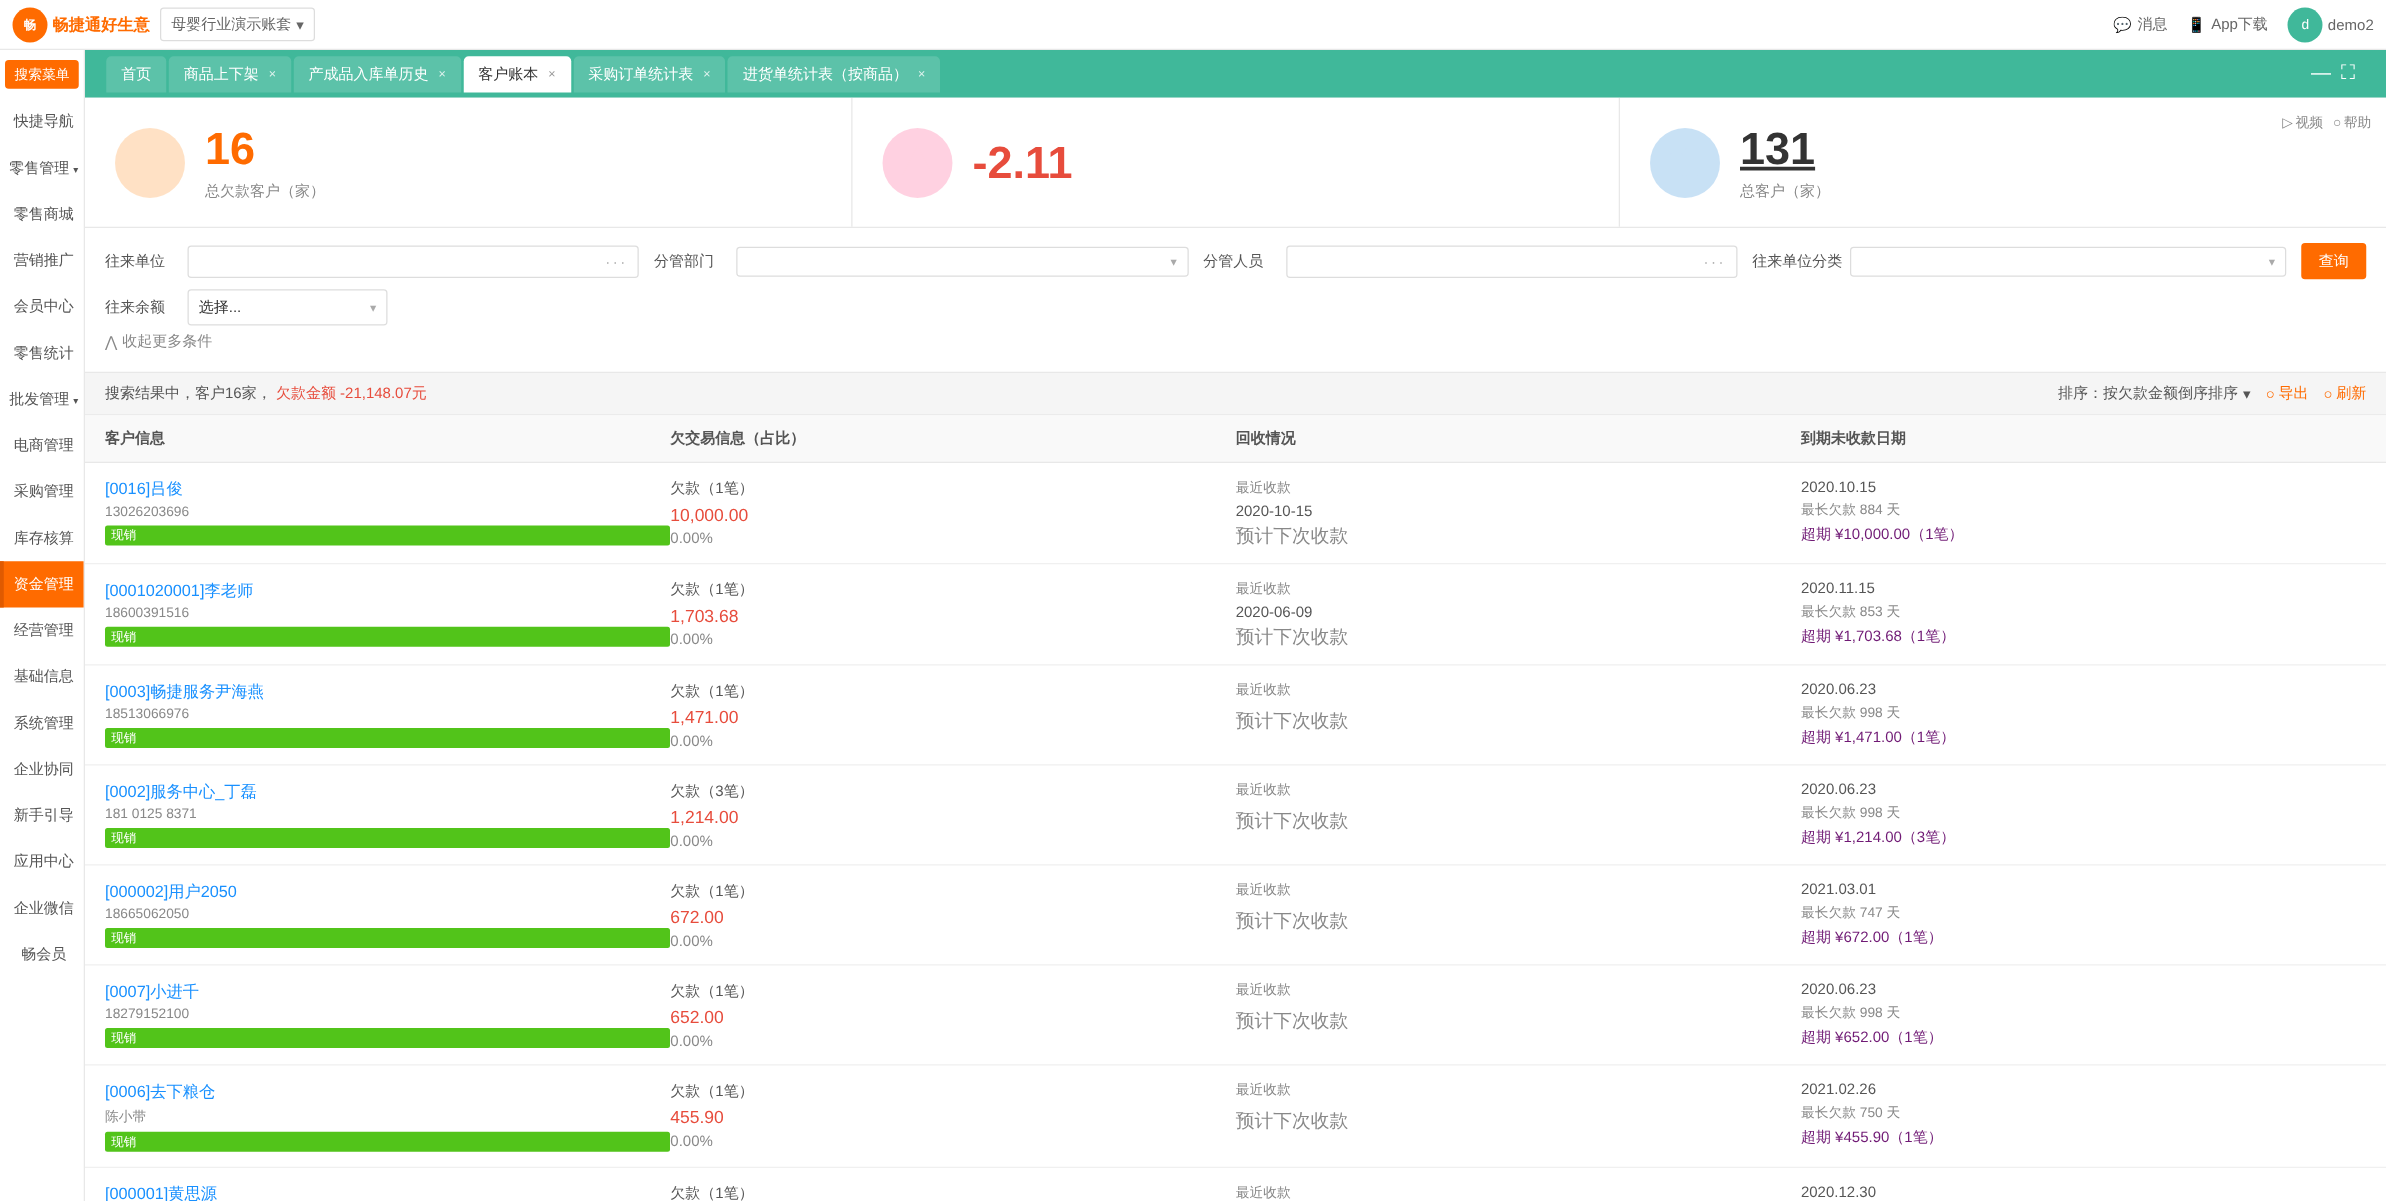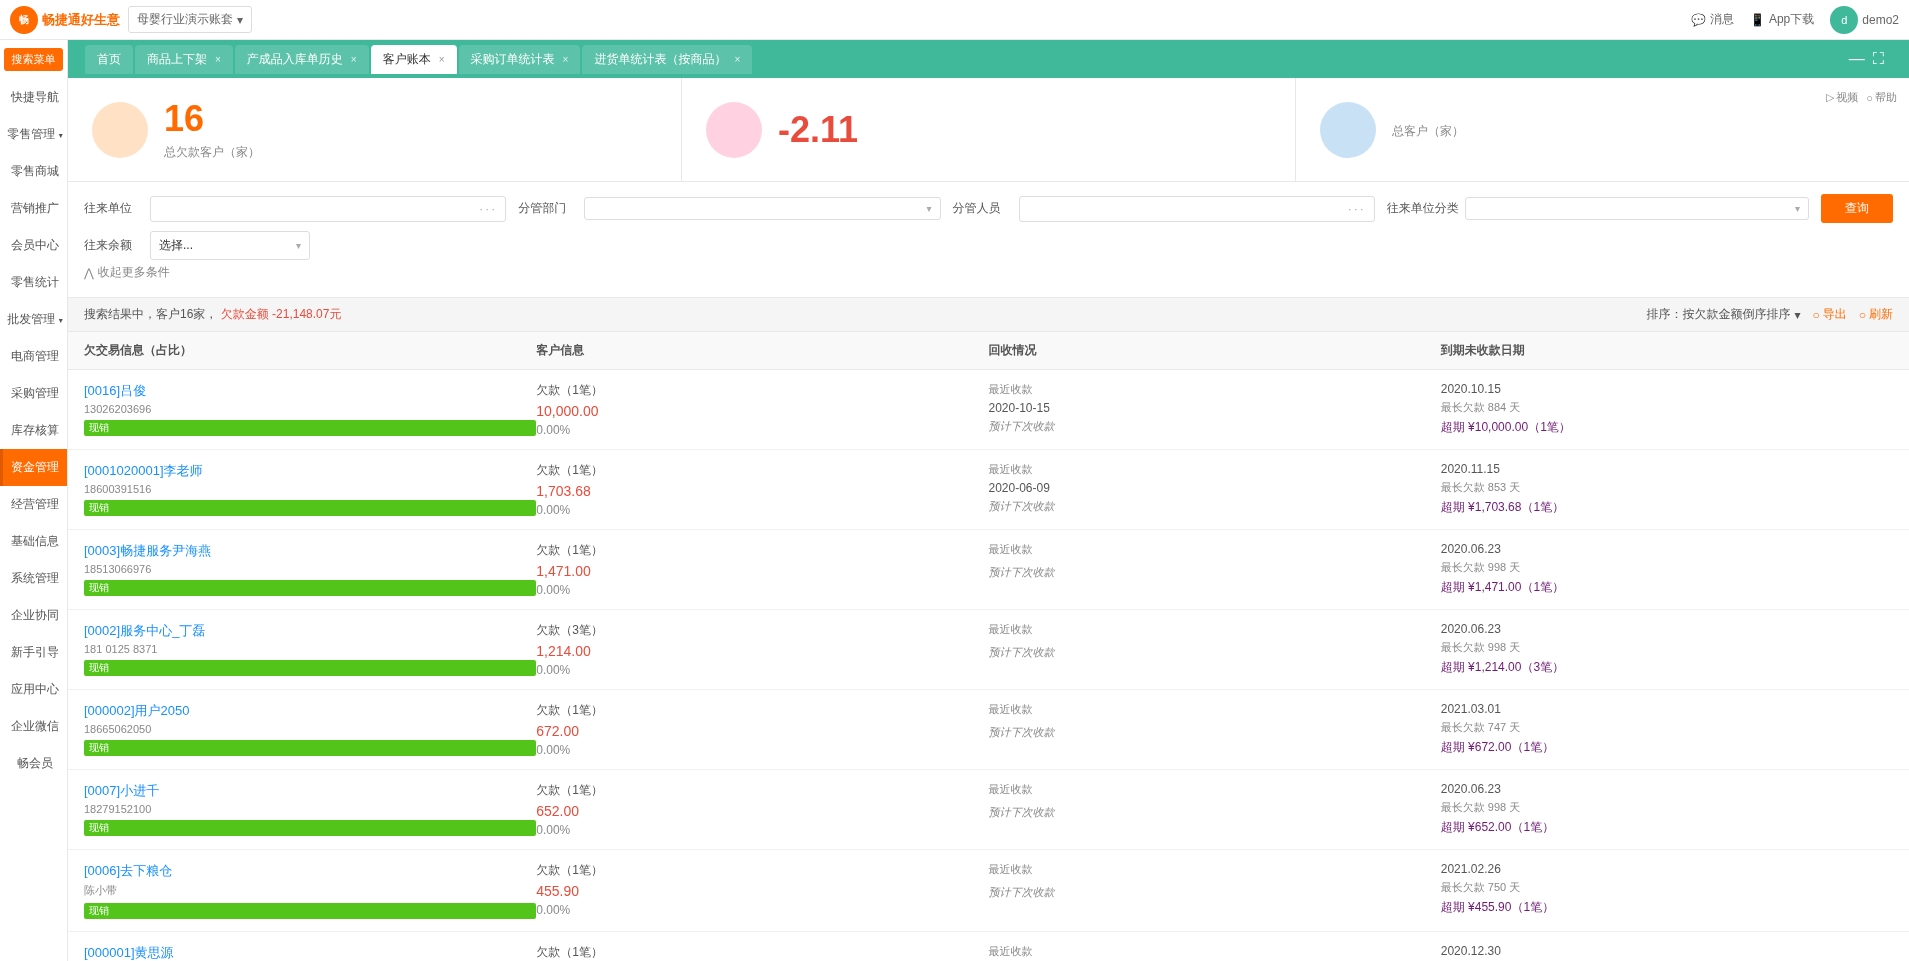--- a/index.html
+++ b/index.html
@@ -58,21 +58,21 @@
     
     
     .filter-area { background: white; padding: 12px 16px; border-bottom: 1px solid #e8e8e8; }
     .filter-row { display: flex; align-items: center; gap: 12px; margin-bottom: 8px; flex-wrap: wrap; }
     .filter-item { display: flex; align-items: center; gap: 6px; flex: 1; min-width: 200px; }
     .filter-label { color: #555; font-size: 12px; white-space: nowrap; min-width: 60px; }
     .filter-input { flex: 1; border: 1px solid #ddd; border-radius: 3px; padding: 5px 8px; font-size: 12px; display: flex; align-items: center; justify-content: space-between; cursor: pointer; background: white; min-width: 160px; }
     .filter-input .dots { color: #aaa; letter-spacing: 2px; }
     .filter-select { flex: 1; border: 1px solid #ddd; border-radius: 3px; padding: 5px 8px; font-size: 12px; display: flex; align-items: center; justify-content: space-between; cursor: pointer; background: white; min-width: 160px; }
     .filter-select .arrow-down { color: #aaa; font-size: 10px; }
-    .search-btn { background: #ff6b00; color: white; border: none; border-radius: 3px; padding: 6px 24px; font-size: 12px; cursor: pointer; white-space: nowrap; }
+    .search-btn { background: #ff6b00; color: white; border: none; border-radius: 3px; padding: 6px 14px; font-size: 12px; cursor: pointer; white-space: nowrap; }
     .filter-row2 { display: flex; align-items: center; gap: 12px; }
     .collapse-btn { display: flex; align-items: center; gap: 4px; color: #888; cursor: pointer; font-size: 12px; margin: 0 auto; padding: 4px 0; }
     
     
     .results-bar { background: #f5f5f5; padding: 8px 16px; display: flex; align-items: center; justify-content: space-between; border-bottom: 1px solid #e8e8e8; }
     .results-info { font-size: 12px; color: #555; }
     .results-info .highlight { color: #e74c3c; }
     .results-actions { display: flex; align-items: center; gap: 12px; font-size: 12px; color: #555; }
     .results-actions .sort-select { display: flex; align-items: center; gap: 4px; cursor: pointer; }
     .results-actions .action-btn { display: flex; align-items: center; gap: 3px; cursor: pointer; }
@@ -89,21 +89,21 @@
     .customer-tag { display: inline-block; background: #52c41a; color: white; font-size: 10px; padding: 1px 5px; border-radius: 2px; margin-top: 2px; }
     
     .debt-info { display: flex; flex-direction: column; gap: 4px; }
     .debt-count { color: #555; font-size: 12px; }
     .debt-amount { color: #e74c3c; font-size: 14px; font-weight: 500; }
     .debt-ratio { color: #888; font-size: 12px; }
     
     .repay-info { display: flex; flex-direction: column; gap: 4px; }
     .repay-label { color: #888; font-size: 11px; }
     .repay-date { color: #555; font-size: 12px; }
-    .repay-next { color: #888; font-size: 11px; font-style: italic; }
+    .repay-next { color: #888; font-size: 15px; }
     
     .due-info { display: flex; flex-direction: column; gap: 4px; }
     .due-date { color: #555; font-size: 12px; }
     .due-overdue { color: #888; font-size: 11px; }
     .due-amount-link { color: #701a75; cursor: pointer; font-size: 12px; }
     
     
     .page-content::-webkit-scrollbar { width: 6px; }
     .page-content::-webkit-scrollbar-track { background: #f1f1f1; }
     .page-content::-webkit-scrollbar-thumb { background: #ccc; border-radius: 3px; }
@@ -265,20 +265,21 @@
           </div>
         </div>
         <div class="stat-card">
           <div class="stat-icon blue">
             <svg width="32" height="32" viewBox="0 0 32 32" fill="#4d9de0">
               <rect x="4" y="8" width="10" height="18" rx="1"></rect>
                 <rect x="16" y="4" width="10" height="22" rx="1"></rect>
             </svg>
           </div>
           <div class="stat-content">
+            <div class="stat-number black">131</div>
             <div class="stat-label">总客户（家）</div>
           </div>
           <div class="stat-card-actions">
             <span>
               <span>▷</span>
               <span>视频</span>
             </span>
             <span>
               <span>○</span>
               <span>帮助</span>
@@ -350,22 +351,22 @@
           </div>
           <div class="action-btn orange">
             <span>○</span>
             <span>刷新</span>
           </div>
         </div>
       </div>
 
       <div class="table-container">
         <div class="table-header">
+          <div>客户信息</div>
           <div>欠交易信息（占比）</div>
-          <div>客户信息</div>
           <div>回收情况</div>
           <div>到期未收款日期</div>
         </div>
 
         <div class="table-row-item">
           <div class="customer-info">
             <div class="customer-name">[0016]吕俊</div>
             <div class="customer-phone">13026203696</div>
             <span class="customer-tag">现销</span>
           </div>

